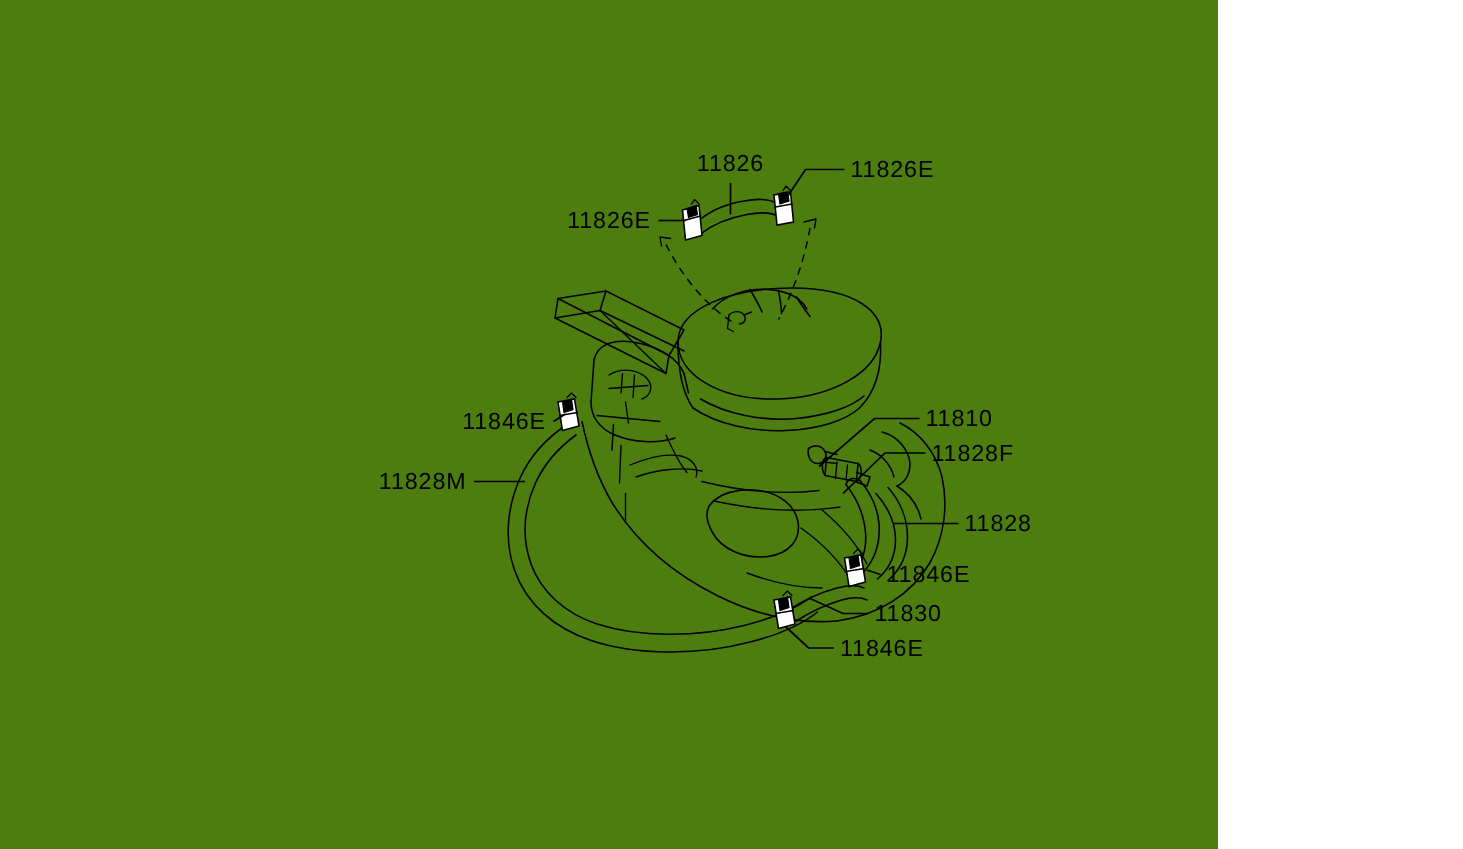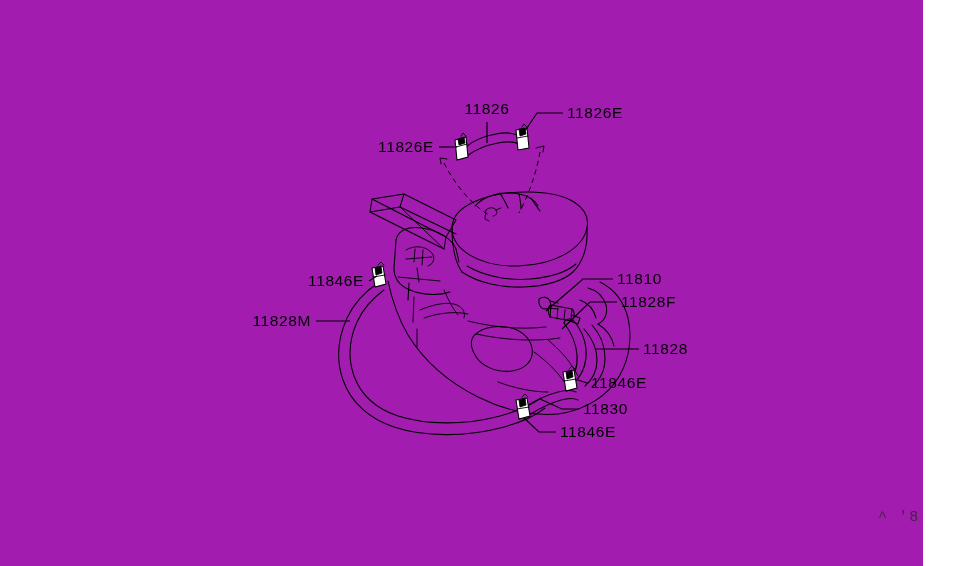--- a/index.html
+++ b/index.html
@@ -6,23 +6,23 @@
   html, body {
     margin: 0;
     padding: 0;
     background: #ffffff;
   }
   body {
     font-family: "Liberation Sans", sans-serif;
   }
   #diagram-root {
     position: relative;
-    width: 923px;
+    width: 812px;
     height: 566px;
-    background: #a21caf;
+    background: #4d7c0f;
     overflow: hidden;
   }
   #parts-svg {
     position: absolute;
     top: 0;
     left: 0;
     width: 975px;
     height: 566px;
     display: block;
   }

